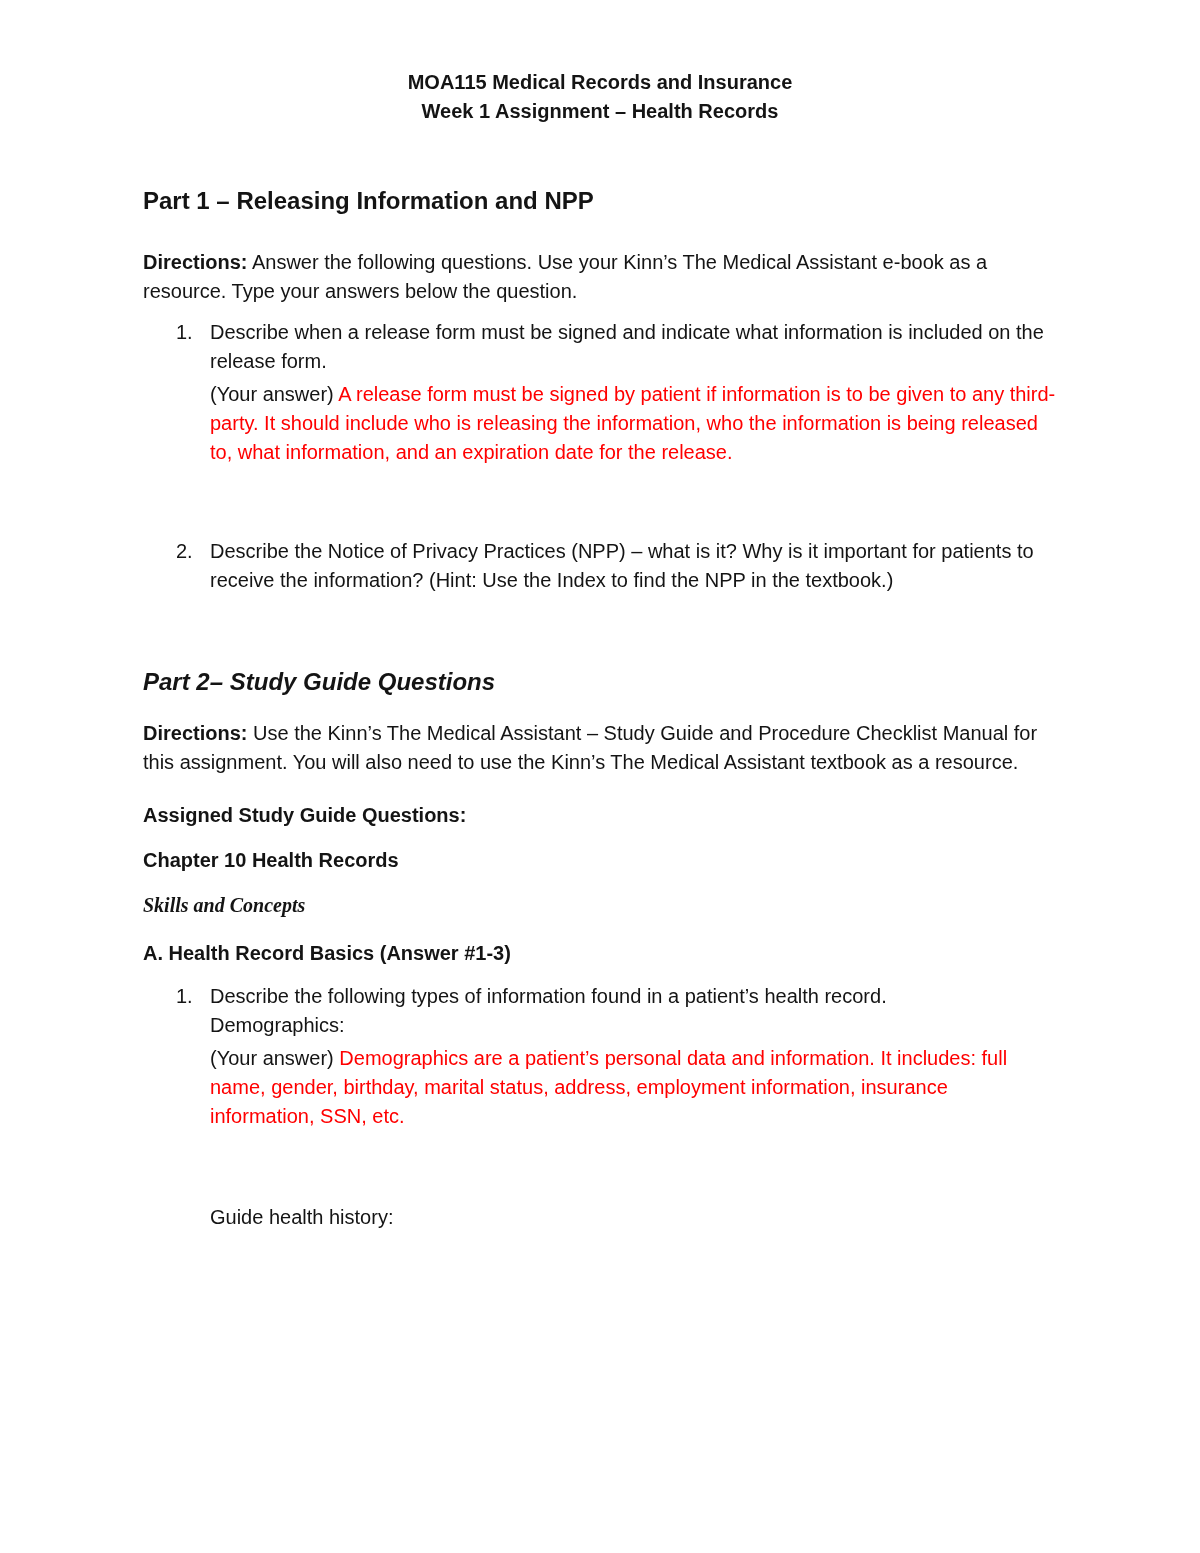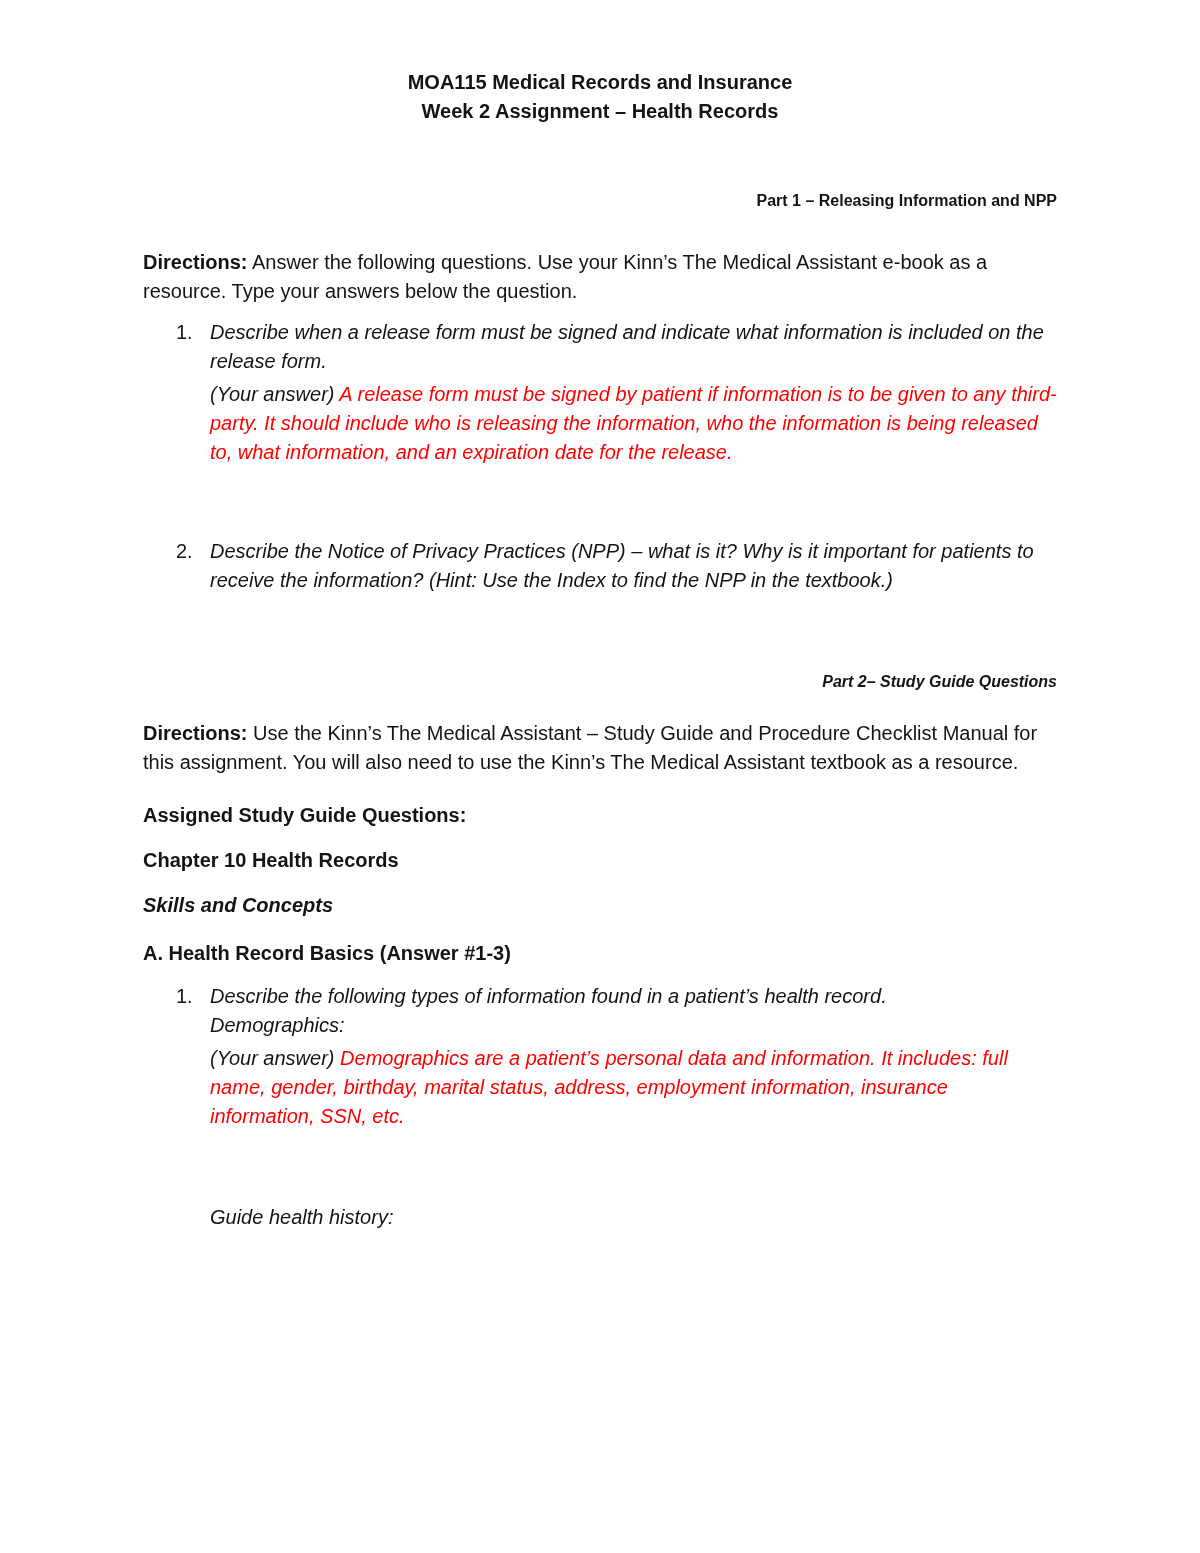--- a/index.html
+++ b/index.html
@@ -17,63 +17,63 @@
     padding: 68px 143px 0 143px;
     color: #141414;
     font-size: 20px;
     line-height: 29px;
   }
   .doc-header {
     text-align: center;
     font-weight: bold;
   }
   .part-title {
-    text-align: right;
+    text-align: left;
     font-weight: bold;
-    font-size: 16px;
+    font-size: 24px;
     line-height: 35px;
     color: #141414;
   }
   .bold   { font-weight: bold; }
   .bitalic{ font-weight: bold; font-style: italic; }
   .red    { color: #ff0000; }
 
   .list-item {
     display: flex;
     padding-left: 33px;
   }
   .qnum {
     flex: 0 0 34px;
     width: 34px;
   }
-  .qbody { flex: 1; font-style: italic; }
+  .qbody { flex: 1; }
   .answer { margin-top: 4px; }
 
   
   .mt-part1    { margin-top: 57px; }
   .mt-dir1     { margin-top: 30px; }
   .mt-q1       { margin-top: 12px; }
   .mt-q2       { margin-top: 70px; }
   .mt-part2    { margin-top: 69px; font-style: italic; }
   .mt-dir2     { margin-top: 20px; }
   .mt-assigned { margin-top: 24px; }
   .mt-chapter  { margin-top: 16px; }
-  .mt-skills   { margin-top: 16px; }
+  .mt-skills   { margin-top: 16px; font-family: Liberation Serif, serif; }
   .mt-sectionA { margin-top: 19px; font-weight: bold; }
   .mt-q21      { margin-top: 14px; }
   .mt-followup { margin-top: 72px; }
 </style>
 </head>
 <body>
 
 <div class="page">
 
   <header class="doc-header">
     <div>MOA115 Medical Records and Insurance</div>
-    <div>Week 2 Assignment – Health Records</div>
+    <div>Week 1 Assignment – Health Records</div>
   </header>
 
   <h1 class="part-title mt-part1">Part 1 – Releasing Information and NPP</h1>
 
   <p class="mt-dir1">
     <span class="bold">Directions:</span>
     <span>Answer the following questions.  Use your Kinn’s The Medical Assistant e-book as a resource. Type your answers below the question.</span>
   </p>
 
   <div class="list-item mt-q1">

